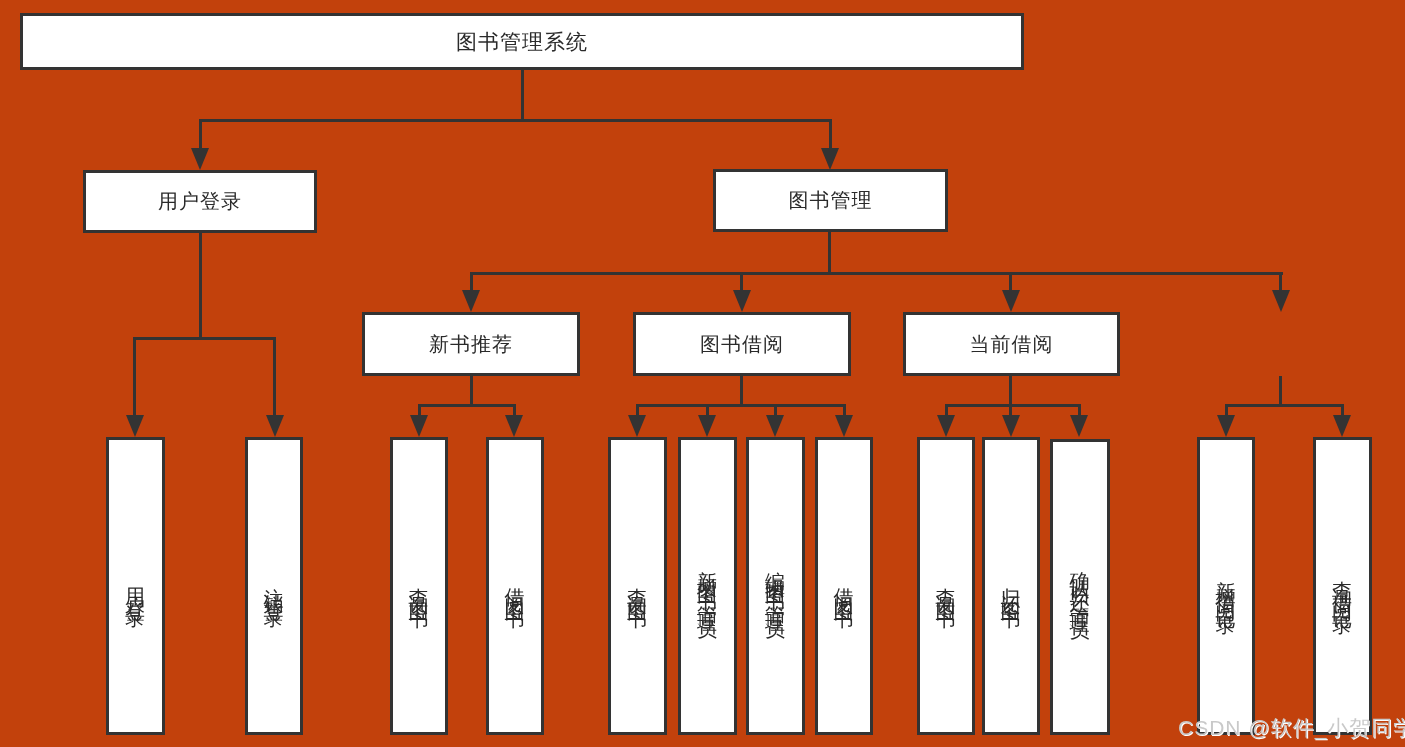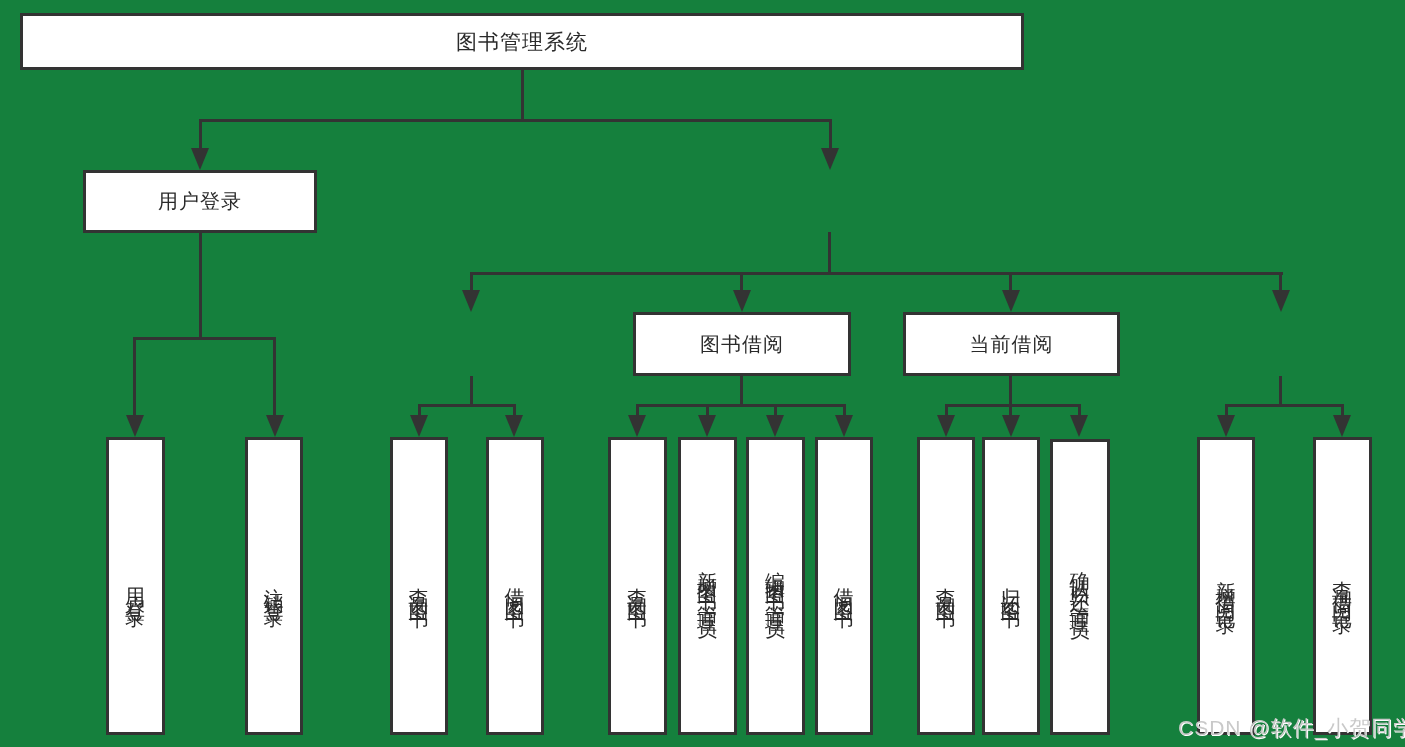--- a/index.html
+++ b/index.html
@@ -1,17 +1,17 @@
 <!DOCTYPE html>
 <html><head>
 <meta charset="utf-8">
 <style>
   html,body{margin:0;padding:0;background:#ffffff;}
   #stage{
-    position:relative;width:1405px;height:747px;background:#15803d;overflow:hidden;
+    position:relative;width:1405px;height:747px;background:#c2410c;overflow:hidden;
     font-family:"Liberation Sans","DejaVu Sans",sans-serif;color:#2a2a2a;
   }
   .box{
     position:absolute;box-sizing:border-box;background:#ffffff;border:3px solid #333333;
     display:flex;align-items:center;justify-content:center;
   }
   .hlabel{font-size:20px;letter-spacing:1px;white-space:nowrap;}
   .root-label{font-size:21px;letter-spacing:1px;}
   .vbox{padding:4px 0;}
   .vlabel{
@@ -93,21 +93,27 @@
   <div class="line" style="left:1341px;top:404px;width:3px;height:15px"></div>
   <div class="arrow" style="left:1333px;top:415px"></div>
 
   <div class="box" style="left:20px;top:13px;width:1004px;height:57px">
     <span class="root-label">图书管理系统</span>
   </div>
 
   <div class="box" style="left:83px;top:170px;width:234px;height:63px">
     <span class="hlabel">用户登录</span>
   </div>
+  <div class="box" style="left:713px;top:169px;width:235px;height:63px">
+    <span class="hlabel">图书管理</span>
+  </div>
 
+  <div class="box" style="left:362px;top:312px;width:218px;height:64px">
+    <span class="hlabel">新书推荐</span>
+  </div>
   <div class="box" style="left:633px;top:312px;width:218px;height:64px">
     <span class="hlabel">图书借阅</span>
   </div>
   <div class="box" style="left:903px;top:312px;width:217px;height:64px">
     <span class="hlabel">当前借阅</span>
   </div>
 
   <div class="box vbox" style="left:106px;top:437px;width:59px;height:298px">
     <span class="vlabel">用户登录</span>
   </div>

